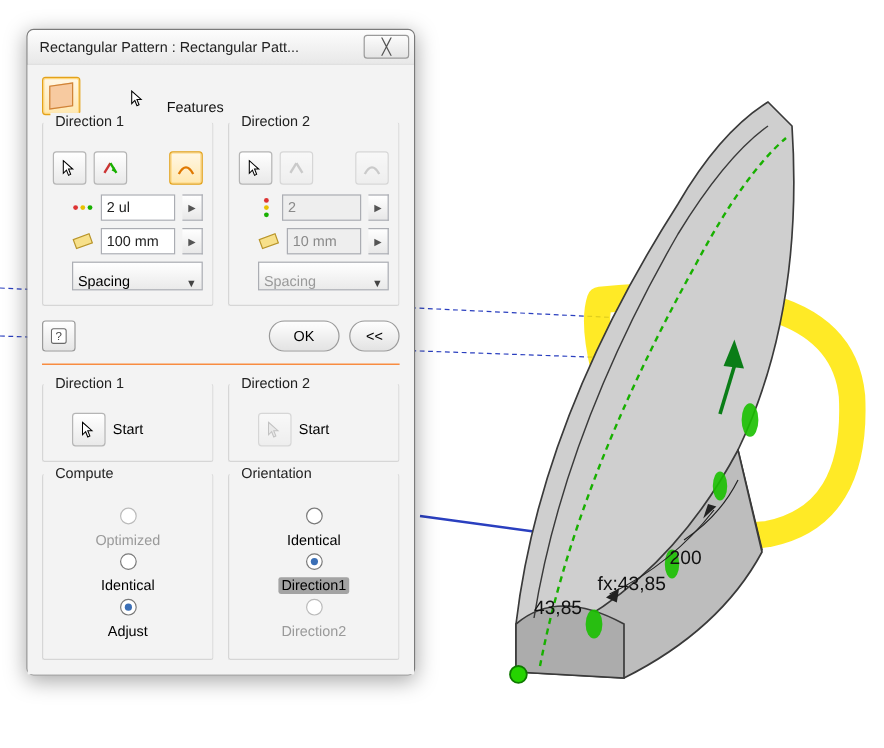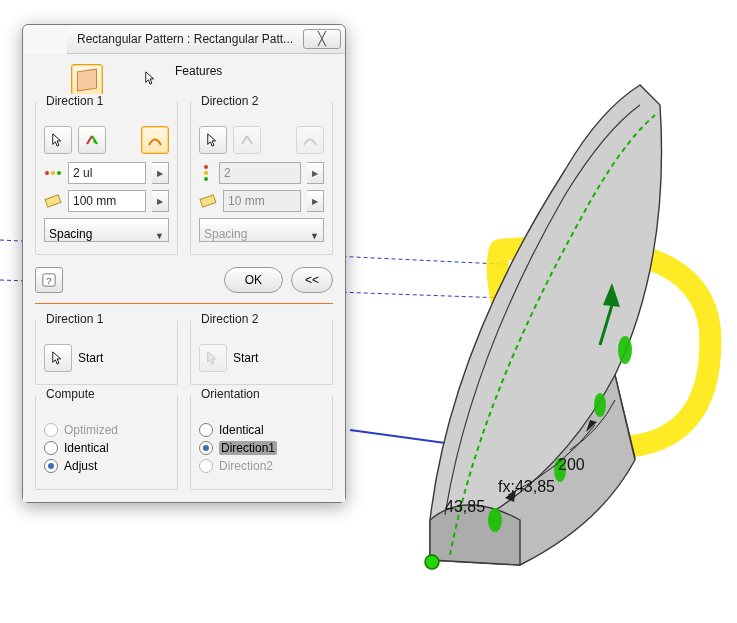--- a/index.html
+++ b/index.html
@@ -31,21 +31,20 @@
     box-shadow: 0 4px 18px rgba(0,0,0,.35);
   }
   .titlebar {
     display: flex;
     align-items: center;
     height: 28px;
     padding: 0 4px 0 10px;
     background: linear-gradient(#fdfdfd,#e8e8e8);
     border-bottom: 1px solid #c8c8c8;
     border-radius: 6px 6px 0 0;
-    margin-left: 44px;
   }
   .titlebar .title {
     flex: 1;
     font-weight: 400;
     color: #222;
     white-space: nowrap;
     overflow: hidden;
     text-overflow: ellipsis;
   }
   .close-btn {
@@ -59,21 +58,21 @@
     justify-content: center;
     font-family: serif;
     font-size: 13px;
     color: #555;
   }
   .body {
     padding: 10px 12px 12px 12px;
     background: #f3f3f3;
   }
   
-  .toprow { display:flex; align-items:flex-start; margin-bottom:6px; gap:10px;margin-left:36px; }
+  .toprow { display:flex; align-items:flex-end; margin-bottom:6px; gap:10px; }
   .iconbtn {
     width:30px; height:30px;
     border:1px solid #b5b5b5;
     background:linear-gradient(#fff,#e9e9e9);
     border-radius:3px;
     display:flex; align-items:center; justify-content:center;
     position:relative;
   }
   .iconbtn.small { width:26px; height:26px; }
   .iconbtn.flat { border-color:transparent; background:transparent; }
@@ -94,21 +93,21 @@
   }
   .group::before {
     content: attr(data-title);
     position:absolute;
     top:-8px; left:6px;
     padding:0 4px;
     background:#f3f3f3;
     color:#222;
     font-size:12px;
   }
-  .row { display:flex; align-items:center; gap:6px; margin-bottom:6px; }
+  .row { display:flex; align-items:center; gap:6px; margin-bottom:6px;margin-left:16px; }
   .row:last-child { margin-bottom:0; }
   .field {
     flex:1;
     height:20px;
     border:1px solid #abadb3;
     background:#fff;
     padding:0 4px;
     font-size:12px;
     color:#222;
     display:flex; align-items:center;
@@ -155,21 +154,21 @@
     width:26px; height:24px;
     border:1px solid #9a9a9a;
     border-radius:3px;
     background:linear-gradient(#fff,#e5e5e5);
     display:flex; align-items:center; justify-content:center;
   }
   .helpbtn svg { width:14px; height:14px; }
   
   .lower { border-top:1px solid #f97316; padding-top:10px; }
   
-  .radio { display:flex; align-items:center; gap:6px; margin:4px 0; }
+  .radio { display:flex; align-items:center; gap:6px; margin:4px 0;flex-direction:column; }
   .rdot {
     width:12px; height:12px; border-radius:50%;
     border:1px solid #7a7a7a; background:#fff;
     display:flex; align-items:center; justify-content:center;
   }
   .rdot.sel::after { content:""; width:6px; height:6px; border-radius:50%; background:#3b6fb6; }
   .rdot.disabled { border-color:#bbb; }
   .radio.disabled { color:#9a9a9a; }
   .hl { background:#a3a3a3; border-radius:2px; padding:0 2px; }
   

